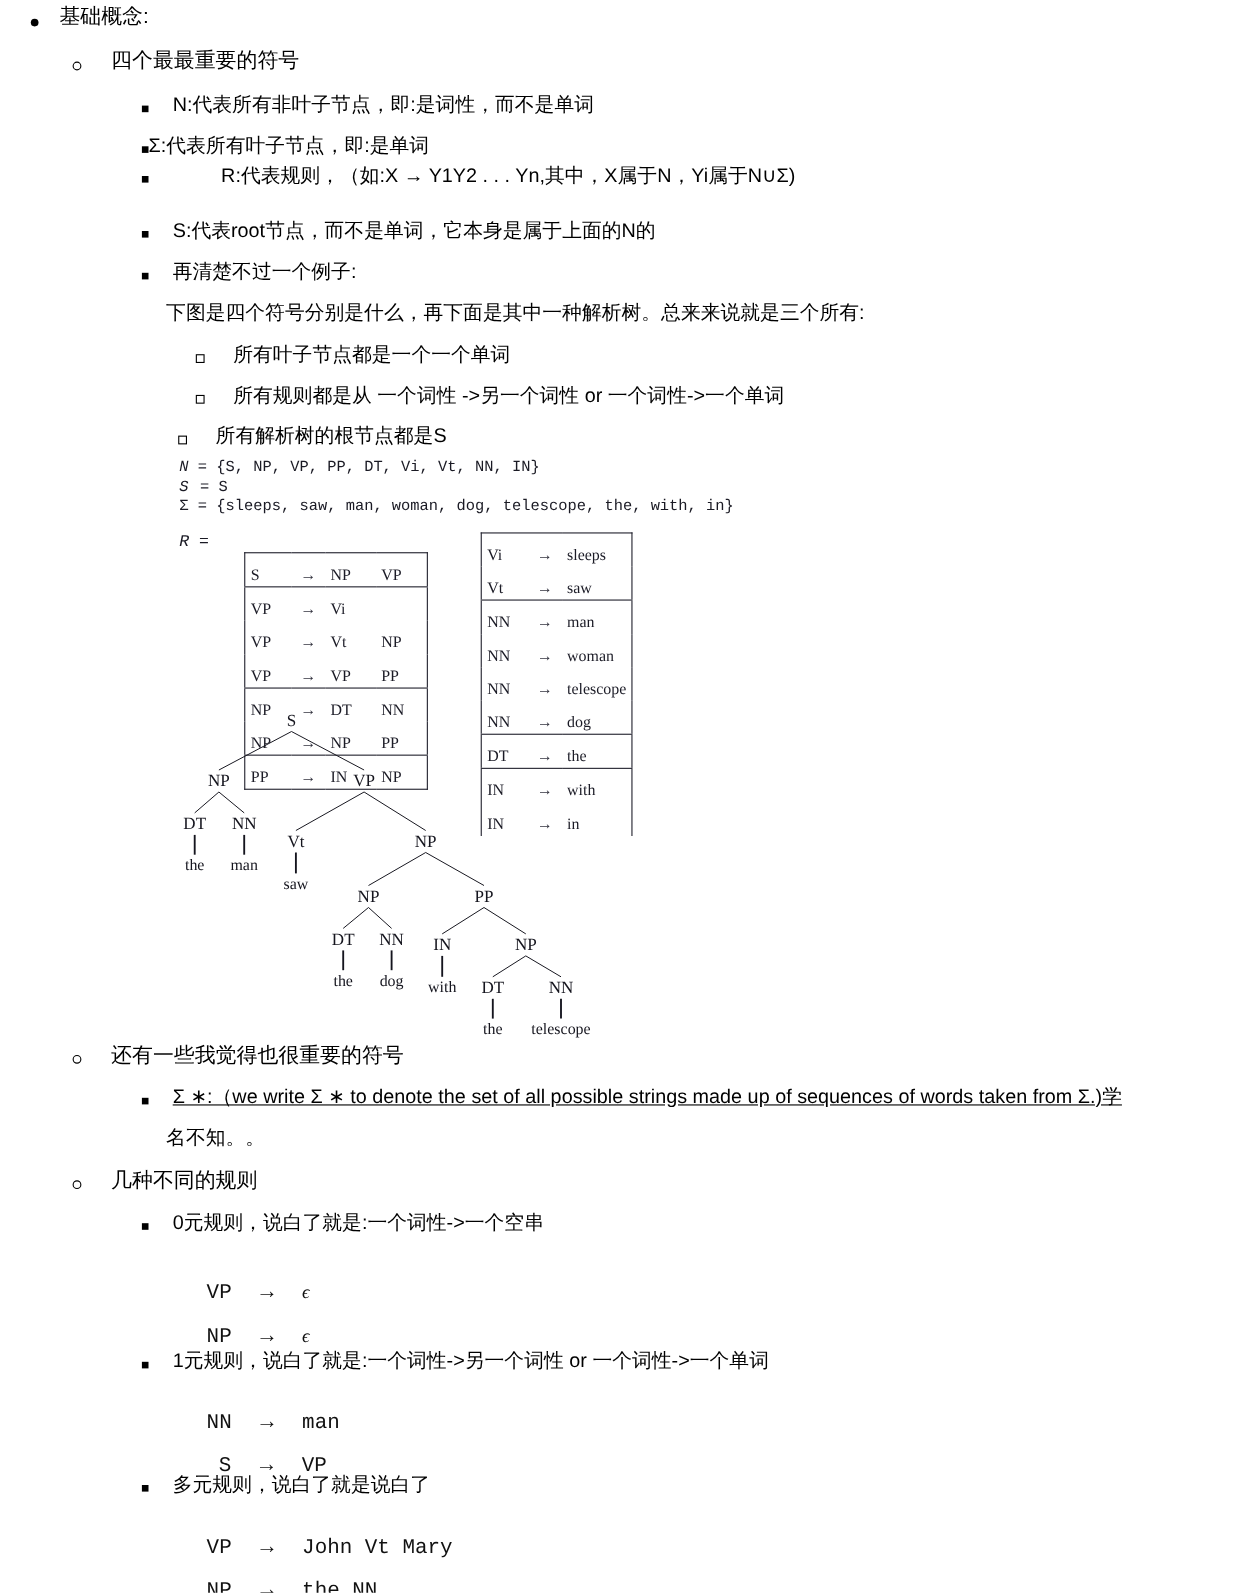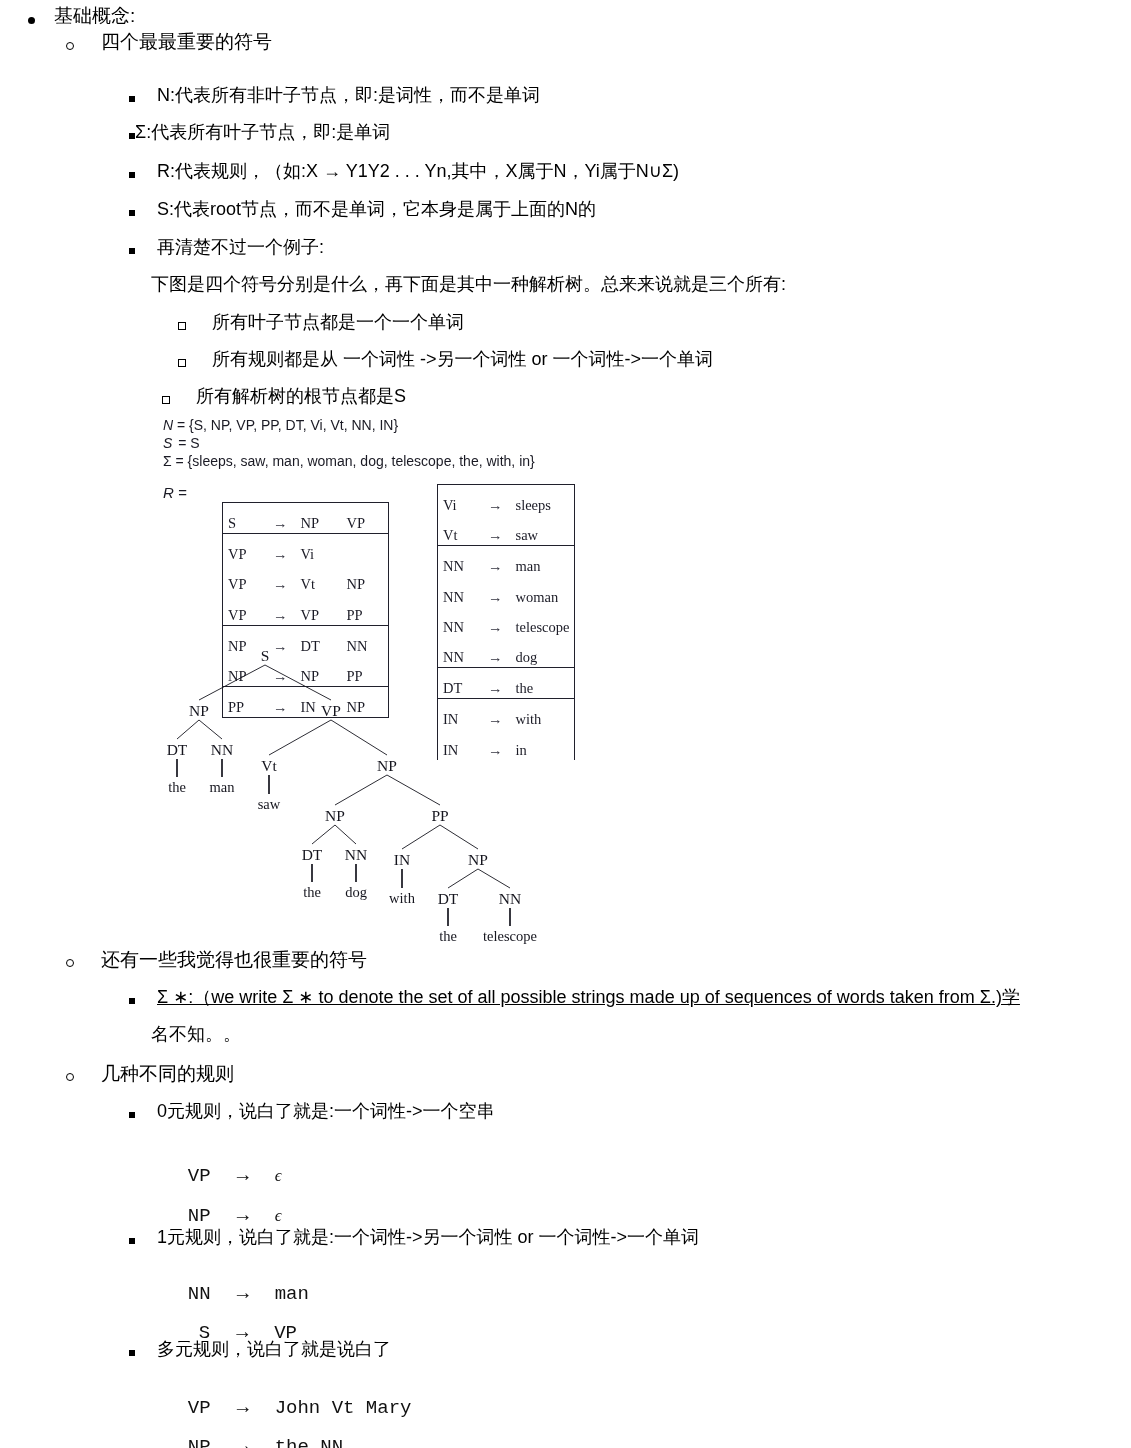--- a/index.html
+++ b/index.html
@@ -64,21 +64,21 @@
   }
 
   .lvl1 { font-size: 19px; align-items: center; }
   .lvl2 { font-size: 19px; }
   .lvl3 { font-size: 18px; }
   .lvl4 { font-size: 18px; }
 
   
   .mathblk {
     position: absolute;
-    font-family: Liberation Sans, sans-serif;
+    font-family: Liberation Mono, monospace;
     font-size: 14px;
     color: #1a1a24;
     white-space: nowrap;
     line-height: 1.0;
   }
   .mathblk i {
     font-style: italic;
   }
 
   
@@ -156,36 +156,36 @@
   }
 </style>
 </head>
 <body>
 
 <div class="row lvl1" style="left:28px; top:6px;">
   <span class="bullet b-disc"></span>
   <span class="txt" style="margin-left:19px;">基础概念:</span>
 </div>
 
-<div class="row lvl2" style="left:66px; top:32px;align-items:center;">
+<div class="row lvl2" style="left:66px; top:46px;align-items:center;">
   <span class="bullet b-circle"></span>
   <span class="txt" style="margin-left:27px;">四个最最重要的符号</span>
 </div>
 
 <div class="row lvl3" style="left:129px; top:86px;">
   <span class="bullet b-square"></span>
   <span class="txt" style="margin-left:22px;">N:代表所有非叶子节点，即:是词性，而不是单词</span>
 </div>
 
 <div class="row lvl3" style="left:129px; top:123px;">
   <span class="bullet b-square"></span>
   <span class="txt" style="">Σ:代表所有叶子节点，即:是单词</span>
 </div>
 
-<div class="row lvl3" style="left:129px; top:162px;">
+<div class="row lvl3" style="left:129px; top:150px;gap:44px;">
   <span class="bullet b-square"></span>
   <span class="txt" style="margin-left:22px;">R:代表规则，（如:X → Y1Y2 . . . Yn,其中，X属于N，Yi属于N∪Σ)</span>
 </div>
 
 <div class="row lvl3" style="left:129px; top:200px;">
   <span class="bullet b-square"></span>
   <span class="txt" style="margin-left:22px;">S:代表root节点，而不是单词，它本身是属于上面的N的</span>
 </div>
 
 <div class="row lvl3" style="left:129px; top:238px;">

